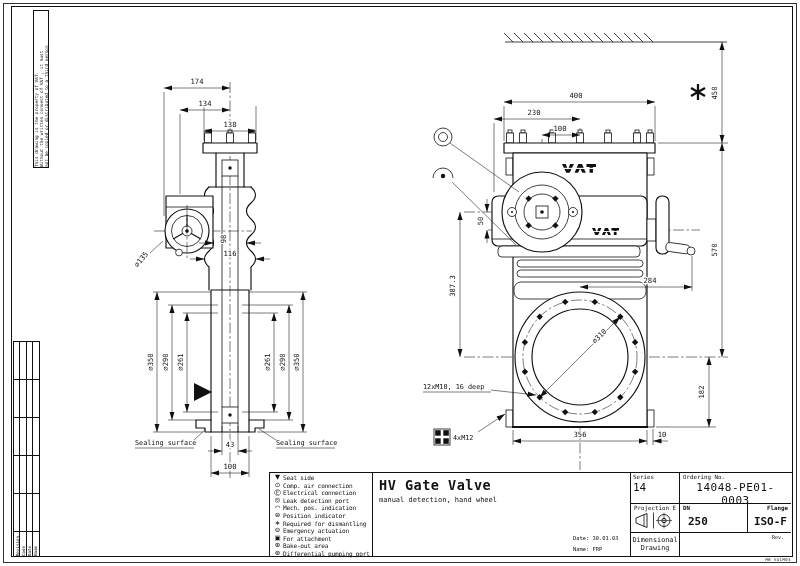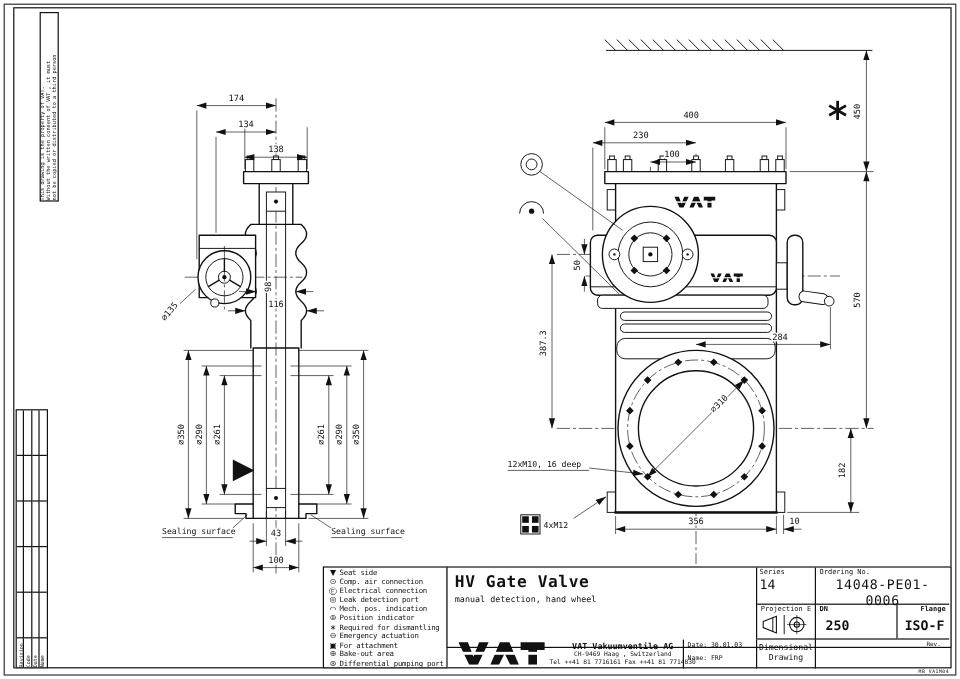--- a/index.html
+++ b/index.html
@@ -23,21 +23,21 @@
   .revtable .rl:last-child { border-right:none; }
   .revtable .rl span { position:absolute; left:0.5px; bottom:0; writing-mode:vertical-rl; transform:rotate(180deg); font-size:4.2px; white-space:nowrap; }
 
   
   .legend { position:absolute; left:269px; top:472px; width:104px; height:85px; border:1.1px solid #111; background:#fff; padding:1px 0 0 2px; }
   .lrow { display:flex; align-items:center; height:7.55px; }
   .lsym { width:11px; text-align:center; font-size:6.6px; line-height:1; font-family:"DejaVu Sans",sans-serif; }
   .llab { font-size:6.1px; white-space:nowrap; letter-spacing:-0.2px; }
 
   
-  .tblock { position:absolute; left:372px; top:472px; width:421px; height:68px; border:1.3px solid #111; background:#fff; }
+  .tblock { position:absolute; left:372px; top:472px; width:421px; height:85px; border:1.3px solid #111; background:#fff; }
   .cell { position:absolute; }
   .bR { border-right:0.9px solid #111; } .bB { border-bottom:0.9px solid #111; }
   .smlab { font-size:5.8px; }
   .val { font-size:11px; }
   .tb-title { font-size:13.5px; font-weight:bold; letter-spacing:0.5px; }
   .tb-sub { font-size:7px; margin-top:3px; }
   .dnum { font-size:16.5px; letter-spacing:3px; text-align:center; }
 
   .corner-code { position:absolute; left:735px; top:557px; width:56px; font-size:3.9px; text-align:right; letter-spacing:0.5px; }
 
@@ -464,51 +464,41 @@
   <div class="cell bR" style="left:0;top:0;width:258px;height:60px;padding:4px 6px;">
     <div class="tb-title">HV Gate Valve</div>
     <div class="tb-sub">manual detection, hand wheel</div>
   </div>
   <div class="cell bR bB" style="left:258px;top:0;width:49px;height:31px;padding:1px 2px;">
     <div class="smlab">Series</div>
     <div class="val" style="text-align:left;margin-top:1px;">14</div>
   </div>
   <div class="cell bB" style="left:307px;top:0;width:111px;height:31px;padding:1px 3px;">
     <div class="smlab">Ordering No.</div>
-    <div class="val" style="text-align:center;margin-top:1px;letter-spacing:0.5px;">14048-PE01-0006</div>
+    <div class="val" style="text-align:center;margin-top:1px;letter-spacing:0.5px;">14048-PE01-0003</div>
   </div>
   <div class="cell bR bB" style="left:258px;top:31px;width:49px;height:29px;padding:1px 0;text-align:center;">
     <div class="smlab">Projection E</div>
     <svg width="44" height="17" viewBox="0 0 44 17" style="margin-top:1px;">
       <path d="M3,6 L14,1.5 L14,15.5 L3,11 Z" fill="none" stroke="#111" stroke-width="0.9"></path>
       <line x1="11" y1="2.7" x2="11" y2="14.3" stroke="#111" stroke-width="0.8"></line>
       <line x1="20.5" y1="0.5" x2="20.5" y2="16.5" stroke="#111" stroke-width="0.8"></line>
       <circle cx="31" cy="8.5" r="6" fill="none" stroke="#111" stroke-width="0.9"></circle>
       <circle cx="31" cy="8.5" r="2.2" fill="none" stroke="#111" stroke-width="0.9"></circle>
       <line x1="31" y1="0.5" x2="31" y2="16.5" stroke="#111" stroke-width="0.6"></line>
       <line x1="23" y1="8.5" x2="39" y2="8.5" stroke="#111" stroke-width="0.6"></line>
     </svg>
   </div>
   <div class="cell bB" style="left:307px;top:31px;width:111px;height:29px;font-weight:bold;">
     <div style="position:absolute;left:67px;top:0;bottom:0;border-left:0.9px solid #111;"></div>
     <div class="smlab" style="position:absolute;left:3px;top:1px;">DN</div>
     <div class="smlab" style="position:absolute;right:3px;top:1px;">Flange</div>
     <div class="val" style="position:absolute;left:8px;top:11px;">250</div>
     <div class="val" style="position:absolute;right:4px;top:11px;">ISO-F</div>
   </div>
-  <div class="cell bR" style="left:0;top:60px;width:197px;height:23.5px;display:flex;align-items:center;">
-    <svg width="72" height="19" viewBox="0 0 100 26" style="margin:0 4px 0 9px;flex:none;">
-        <use href="#vatlogo"></use>
-      </svg>
-    <div style="flex:1;text-align:center;">
-      <div style="font-size:7px;font-weight:bold;">VAT Vakuumventile AG</div>
-      <div style="font-size:5.2px;">CH-9469 Haag , Switzerland</div>
-      <div style="font-size:5.2px;white-space:nowrap;">Tel ++41 81 7716161 Fax ++41 81 7714830</div>
-    </div>
-  </div>
   <div class="cell bR" style="left:197px;top:60px;width:61px;height:23.5px;padding:2px 3px;">
     <div style="font-size:5.4px;">Date: 30.01.03</div>
     <div style="font-size:5.4px;margin-top:5px;">Name: FRP</div>
   </div>
   <div class="cell bR" style="left:258px;top:60px;width:49px;height:23.5px;text-align:center;padding-top:3px;">
     <div style="font-size:6.8px;">Dimensional</div>
     <div style="font-size:6.8px;">Drawing</div>
   </div>
   <div class="cell bR" style="left:307px;top:60px;width:90px;height:23.5px;margin-top:48px;">
     <div class="dnum" style="margin-top:3px;">236433</div>

